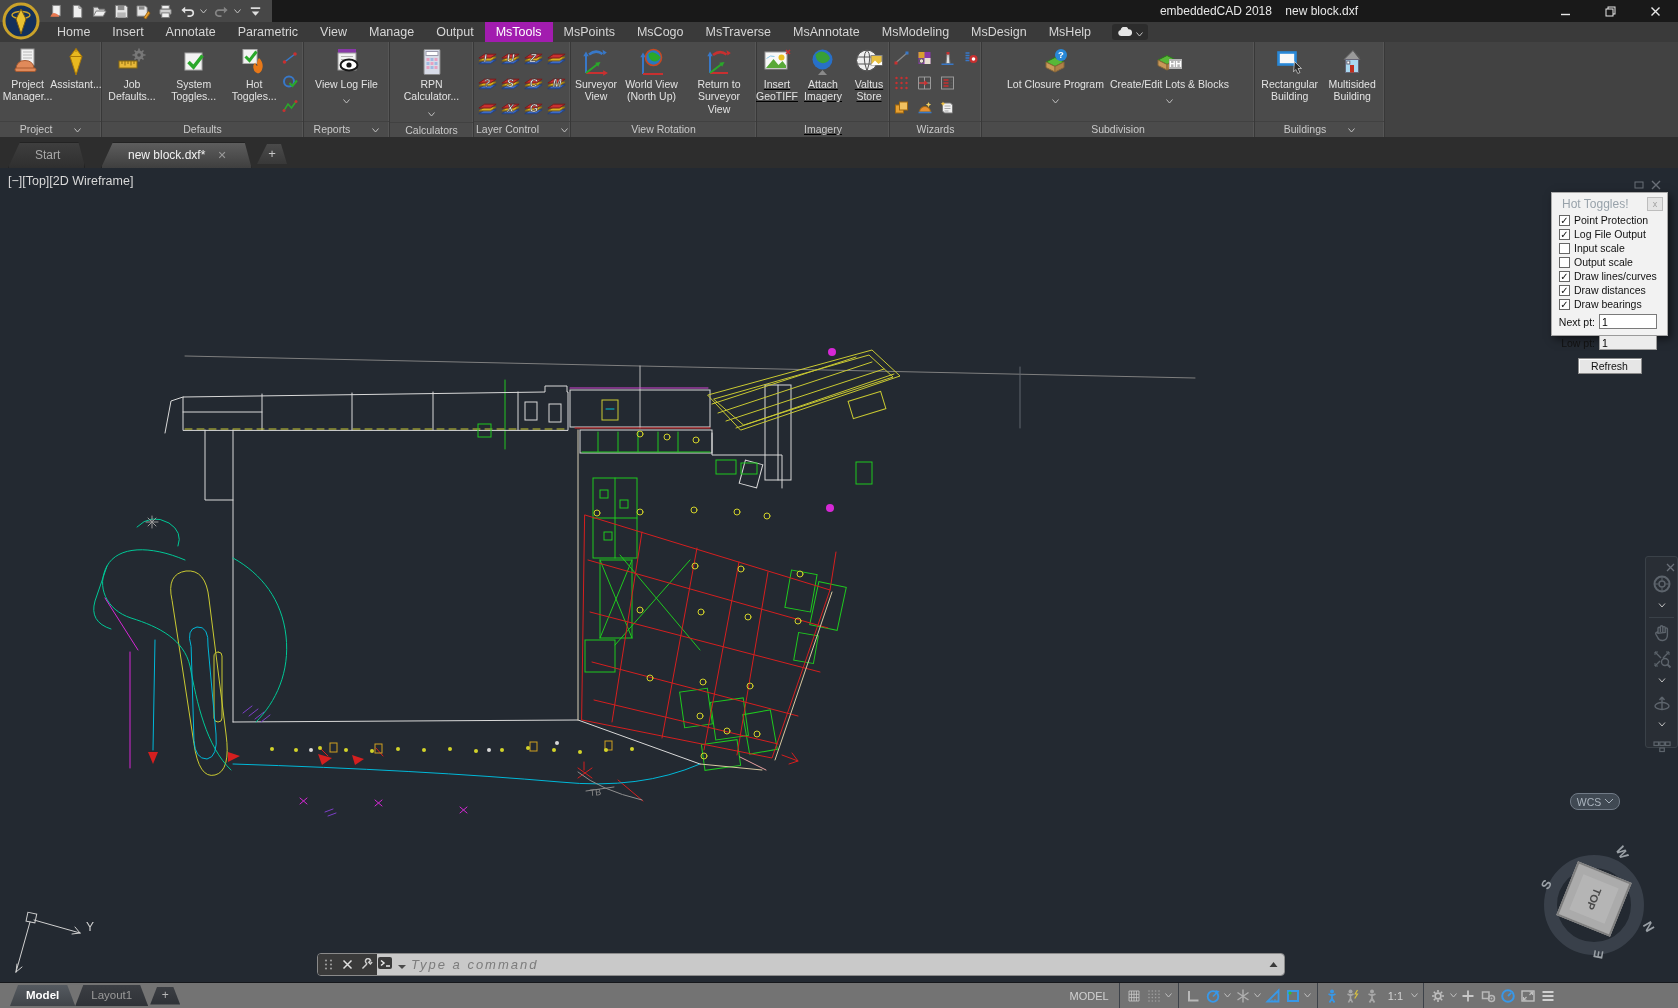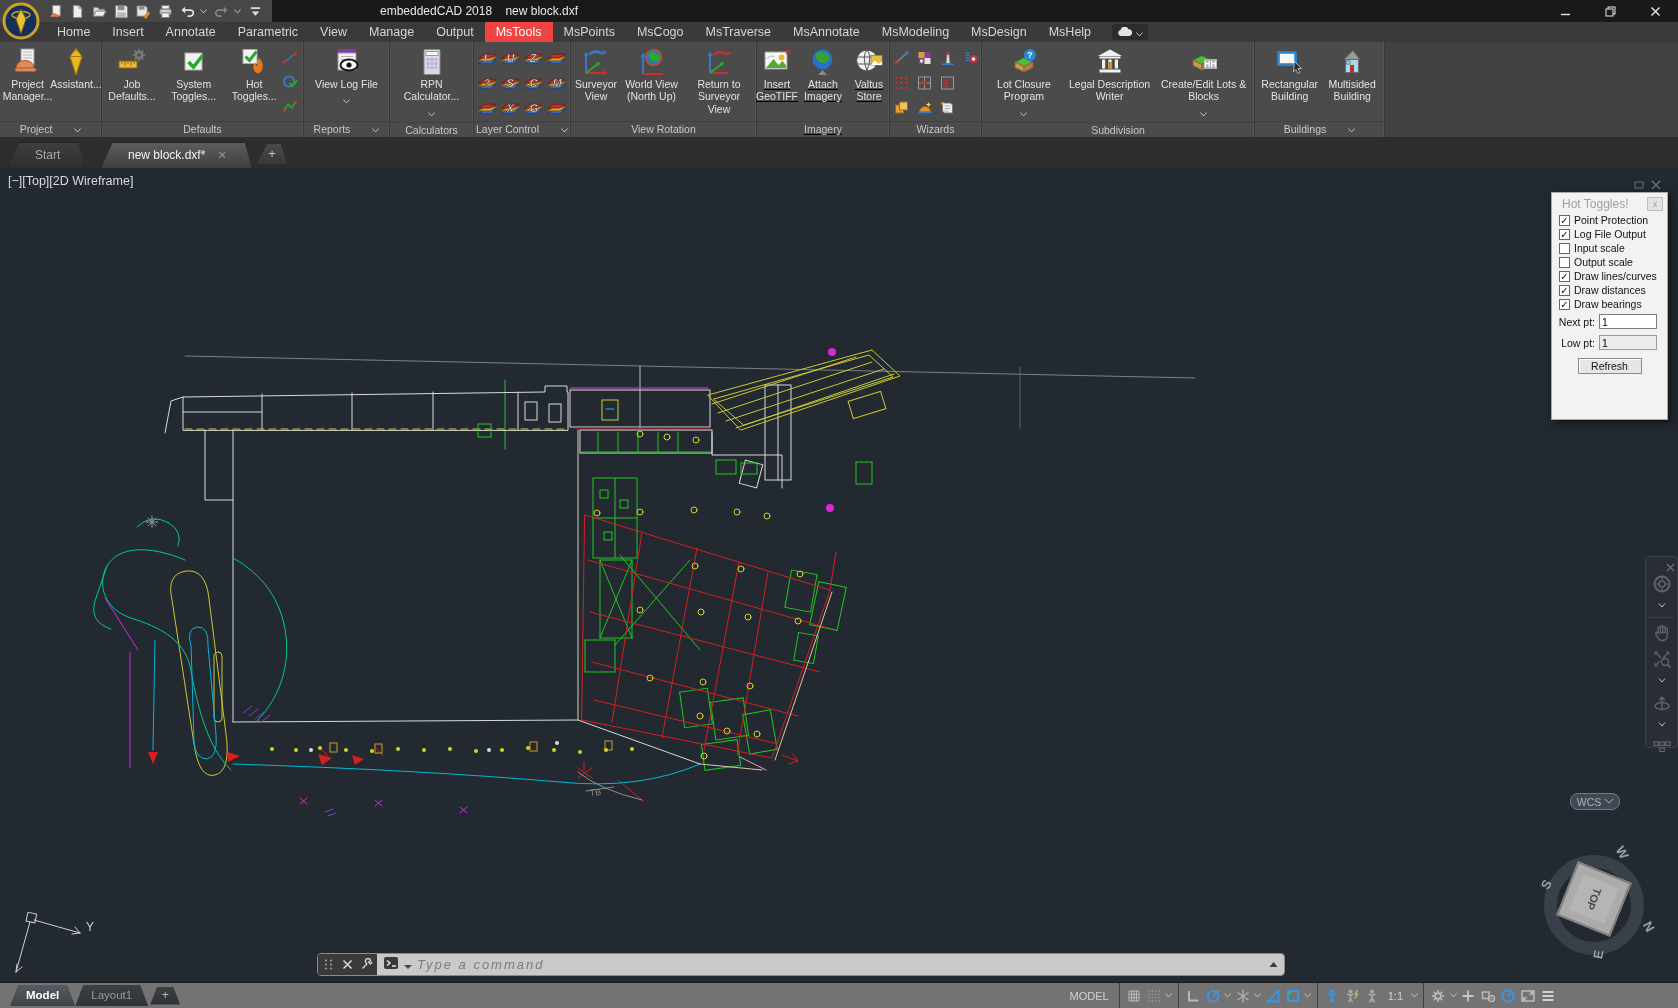--- a/index.html
+++ b/index.html
@@ -10,30 +10,30 @@
   .titlebar { position:absolute; left:0; top:0; width:1678px; height:22px; background:#191919; }
   .qatstrip { position:absolute; left:0; top:0; width:272px; height:22px; background:#474747; }
   .applogo { position:absolute; left:2px; top:1px; width:38px; height:40px; z-index:30; cursor:pointer; }
   .applogo svg { width:38px; height:40px; }
   .qat { position:absolute; left:46px; top:2px; height:18px; display:flex; align-items:center; gap:4px; z-index:5;}
   .qat-btn { width:18px; height:18px; display:flex; align-items:center; justify-content:center; cursor:pointer; }
   .qat-btn svg { width:15px; height:15px; }
   .qat-btn.disabled { opacity:.4; }
   .qat-caret { width:8px; height:18px; display:flex; align-items:center; cursor:pointer;}
   .qat-caret svg { width:7px; height:5px; }
-  .title { position:absolute; left:380px; right:320px; top:0; height:22px; text-align:left;
+  .title { position:absolute; left:380px; right:320px; top:0; height:22px; text-align:right;
     color:#e8e8e8; font-size:12px; line-height:22px; white-space:pre; }
   .winbtns { position:absolute; right:0; top:0; height:22px; display:flex; }
   .winbtn { width:45px; height:22px; display:flex; align-items:center; justify-content:center; cursor:pointer; }
   .winbtn svg { width:11px; height:11px; }
   
   .tabrow { position:absolute; left:0; top:22px; width:1678px; height:20px; background:#3a3a3a;
     display:flex; align-items:flex-end; padding-left:46px; }
   .rtab { padding:0 11px; height:20px; line-height:20px; font-size:12.5px; color:#d6d6d6; cursor:pointer; }
-  .rtab.active { background:#ef4444; color:#ffffff;text-align:right; }
+  .rtab.active { background:#a21caf; color:#ffffff;text-align:right; }
   .roverflow { margin-left:10px; height:16px; margin-bottom:2px; background:#2c2c2c; border-radius:3px;
     display:flex; align-items:center; padding:0 5px; gap:3px; cursor:pointer; }
   .roverflow svg.cl { width:16px; height:10px; } .roverflow svg.cr { width:7px; height:5px; }
   
   .ribbon { position:absolute; left:0; top:42px; width:1678px; height:95px; background:#424242; display:flex; }
   .panel { height:95px; background:#4b4b4b; border-right:1px solid #383838; box-shadow:inset -1px 0 0 #565656;
     display:flex; flex-direction:column; flex:0 0 auto; }
   .panel-body { flex:1; display:flex; align-items:stretch; justify-content:center; gap:0; padding:2px 2px 0 2px; }
   .panel-label { height:16px; font-size:10.5px; color:#c9c9c9; text-align:center; line-height:15px;
     border-top:1px solid #414141; display:flex; align-items:center; justify-content:center; gap:22px; cursor:pointer;}
@@ -58,21 +58,21 @@
   .fplus { position:absolute; top:7px; height:20px; width:30px; background:linear-gradient(#4a4a4a,#383838);
     clip-path:polygon(10px 0, calc(100% - 6px) 0, 100% 100%, 0 100%); color:#c8c8c8; text-align:center;
     line-height:19px; font-size:13px; cursor:pointer; }
   
   .canvas { position:absolute; left:0; top:168px; width:1678px; height:814px; background:#232931; cursor:crosshair; }
   .drawing { position:absolute; left:0; top:0; }
   .vplabel { position:absolute; left:8px; top:6px; color:#d9d9d9; font-size:12.5px; cursor:pointer; }
   .floatctl { position:absolute; left:1634px; top:8px; display:flex; gap:7px; color:#6a7078; }
   .floatctl svg { width:10px; height:10px; }
   
-  .palette { position:absolute; left:1551px; top:24px; width:117px; height:228px; background:#f2f2f2;
+  .palette { position:absolute; left:1551px; top:24px; width:117px; height:144px; background:#f2f2f2;
     border:1px solid #a8a8a8; box-shadow:3px 3px 8px rgba(0,0,0,.55); font-size:10.5px; color:#111; }
   .pal-title { height:20px; display:flex; align-items:center; padding:2px 4px 0 10px; color:#98a2aa; font-size:12px; }
   .pal-title .t { flex:1; }
   .pal-x { width:16px; height:14px; background:#e4e4e4; border:1px solid #bdbdbd; color:#a0a0a0;
     font-size:9px; line-height:12px; text-align:center; cursor:pointer; }
   .chkrow { display:flex; align-items:center; height:14px; padding-left:7px; gap:4px; cursor:pointer; }
   .chk { width:11px; height:11px; background:#fff; border:1px solid #666; font-size:10px; line-height:10px;
     text-align:center; color:#111; flex:0 0 auto; }
   .fieldrow { display:flex; align-items:center; height:21px; padding:0 6px 0 0; }
   .fieldrow .fl { width:47px; text-align:right; padding-right:4px; }
@@ -103,21 +103,21 @@
   .nav-it { width:100%; display:flex; flex-direction:column; align-items:center; padding:3px 0; cursor:pointer; }
   .nav-it svg { width:20px; height:20px; }
   .nav-it .nc svg { width:8px; height:5px; }
   .nav-sep { width:80%; border-top:1px solid #3a4148; margin:2px 0; }
   
   .cmdbar { position:absolute; left:317px; top:785px; width:968px; height:23px; display:flex;
     border-radius:4px; overflow:hidden; border:1px solid #8a8a8a; }
   .cmd-left { background:#3a3a3a; display:flex; align-items:center; padding:0 4px; gap:6px; }
   .cmd-left .seg { cursor:pointer; display:flex; align-items:center;}
   .cmd-left svg { width:13px; height:13px; }
-  .cmd-input { flex:1; background:#c9c9c9; display:flex; align-items:center; gap:5px; padding:0 6px; cursor:text; }
+  .cmd-input { flex:1; background:#c9c9c9; display:flex; align-items:center; gap:5px; padding:0 0; cursor:text; }
   .cmd-pi svg { width:16px; height:16px; } .cmd-ci svg { width:8px; height:5px; }
   .cmd-ph { color:#7c7c7c; font-size:13px; font-style:italic; letter-spacing:2px; }
   .cmd-up { background:#c9c9c9; display:flex; align-items:center; padding:0 6px; cursor:pointer; }
   .cmd-up svg { width:9px; height:7px; }
   
   .statusbar { position:absolute; left:0; top:982px; width:1678px; height:26px; background:#737373;
     border-top:1px solid #16181c; }
   .ltabs { position:absolute; left:10px; top:0; height:100%; display:flex; align-items:center; }
   .ltab { height:21px; line-height:20px; padding:0 16px; font-size:11.5px; color:#9a9a9a;
     background:linear-gradient(#3b3e43,#2f3237); clip-path:polygon(8px 0, calc(100% - 8px) 0, 100% 100%, 0 100%);
@@ -695,34 +695,20 @@
                 <path d="M6 15 L6 20.5 L15 25 L15 19.5 Z" fill="#c89858" stroke="#8a6838"></path>
                 <path d="M24 15 L24 20.5 L15 25 L15 19.5 Z" fill="#b08048" stroke="#8a6838"></path>
                 <circle cx="21" cy="8" r="6" fill="#2888d8"></circle>
                 <text x="21" y="11.2" font-size="9.5" fill="#fff" text-anchor="middle" font-weight="bold">?</text>
               </svg>
             </div>
             <div class="rbtn-label">Lot Closure Program</div>
             <span class="caret-glyph"><svg viewBox="0 0 7 5">
                 <path d="M0.5 0.5 L3.5 4 L6.5 0.5" fill="none" stroke="#c0c0c0"></path>
               </svg></span>
-          </div>
-          <div class="rbtn">
-            <div class="rbtn-ico">
-              <svg viewBox="0 0 30 30">
-                <path d="M15 2.5 L27 9 H3 Z" fill="#f0f0f0"></path>
-                <rect x="4.5" y="9.5" width="21" height="2" fill="#f0f0f0"></rect>
-                <rect x="7" y="12.5" width="3.2" height="9" fill="#f0f0f0"></rect>
-                <rect x="13.4" y="12.5" width="3.2" height="9" fill="#f0f0f0"></rect>
-                <rect x="19.8" y="12.5" width="3.2" height="9" fill="#f0f0f0"></rect>
-                <rect x="4.5" y="22.5" width="21" height="3" fill="#f0f0f0"></rect>
-                <rect x="13.4" y="15" width="3.2" height="6.5" fill="#d08828"></rect>
-              </svg>
-            </div>
-            <div class="rbtn-label">Legal Description Writer</div>
           </div>
           <div class="rbtn">
             <div class="rbtn-ico">
               <svg viewBox="0 0 30 30">
                 <path d="M4 13 L13 8.5 L22 13 L13 17.5 Z" fill="#58b838" stroke="#2a7818"></path>
                 <path d="M4 13 L4 18.5 L13 23 L13 17.5 Z" fill="#c89858" stroke="#8a6838"></path>
                 <path d="M22 13 L22 18.5 L13 23 L13 17.5 Z" fill="#b08048" stroke="#8a6838"></path>
                 <rect x="15" y="12" width="13" height="10" fill="#b4b4b4"></rect>
                 <text x="21.5" y="20" font-size="8.5" font-weight="bold" fill="#fff" text-anchor="middle">HH</text>
               </svg>

